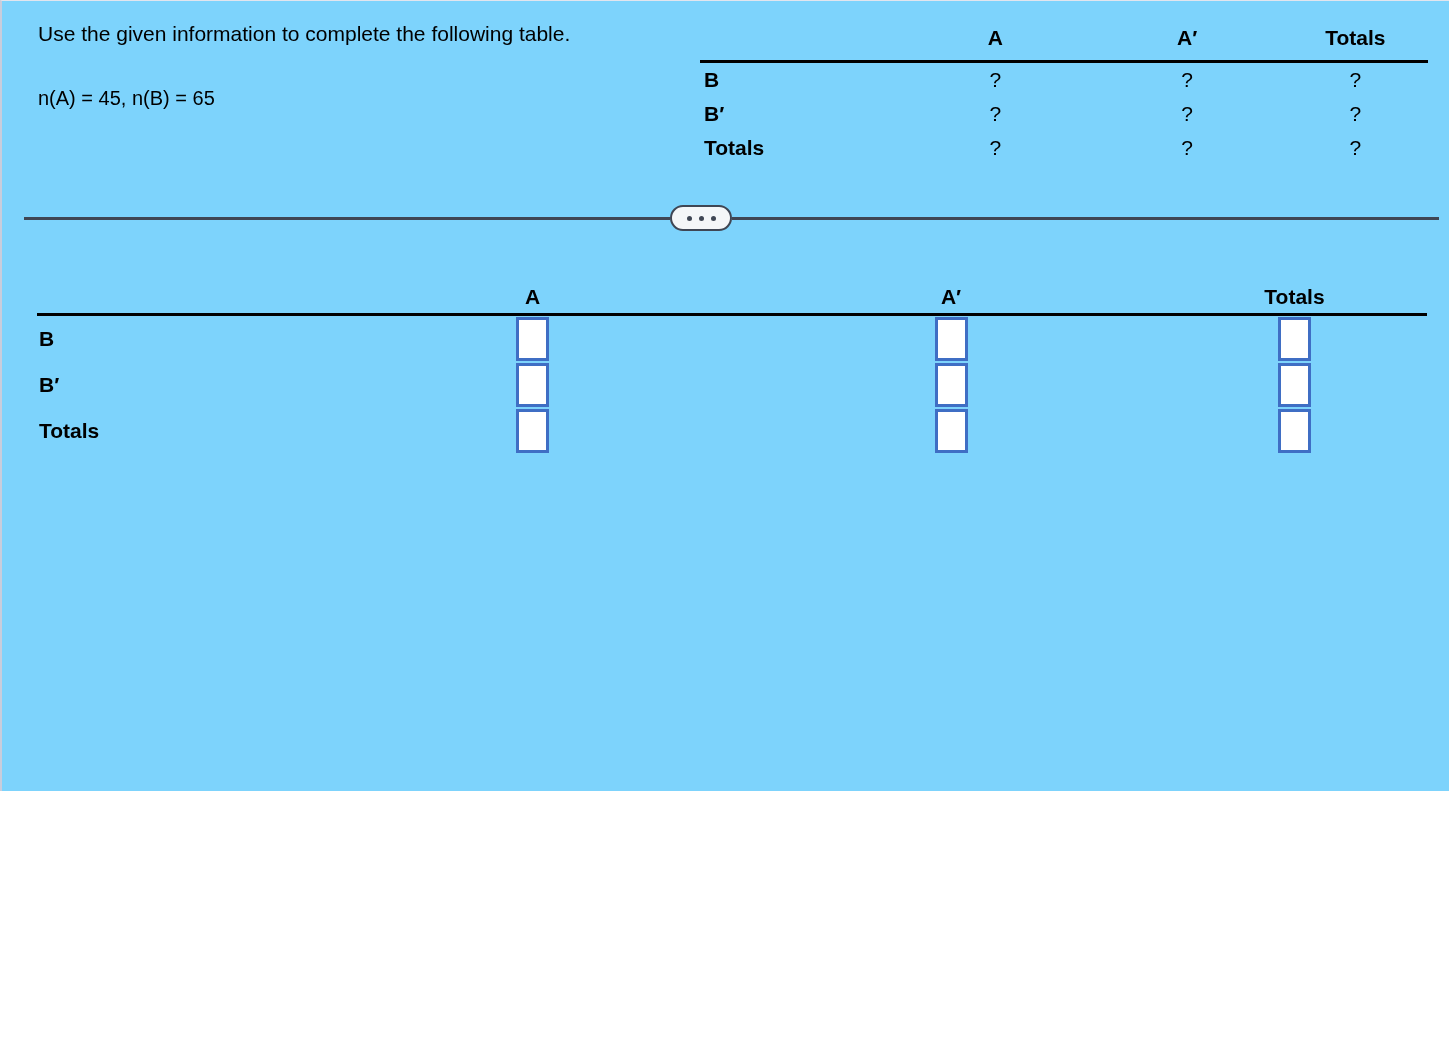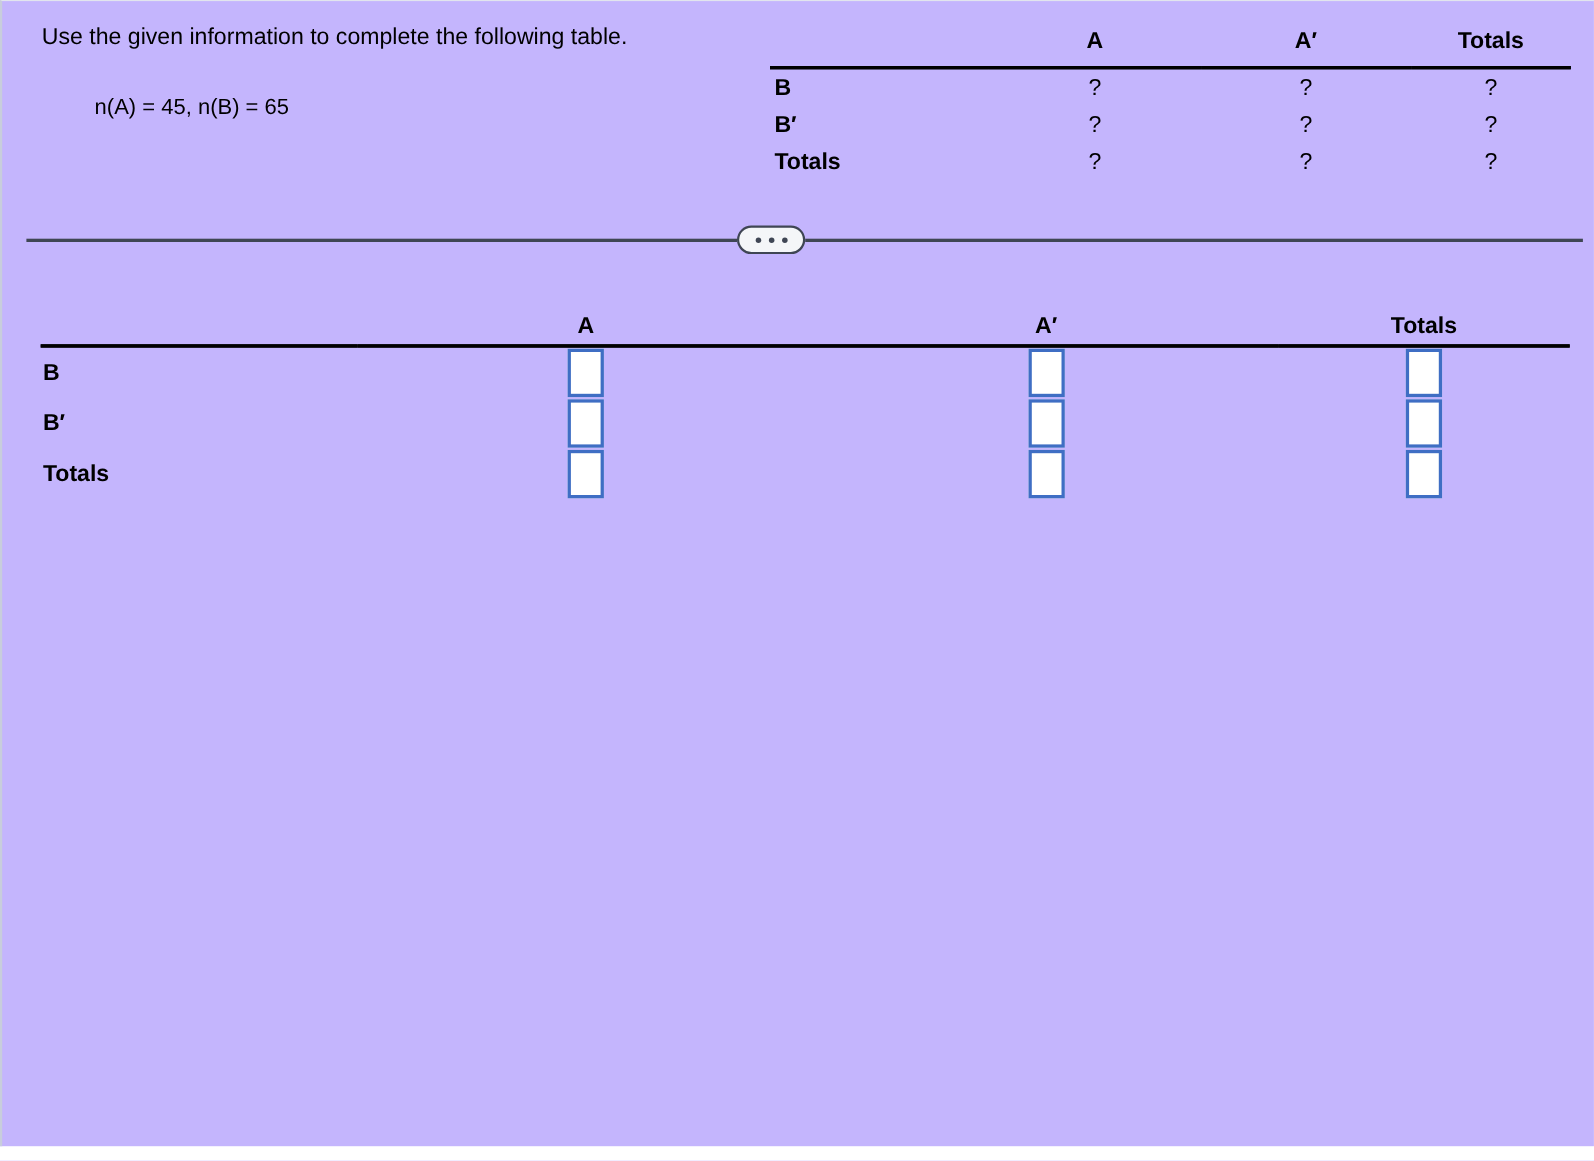--- a/index.html
+++ b/index.html
@@ -13,22 +13,22 @@
     height: 1055px;
     font-family: "Liberation Sans", sans-serif;
     color: #000000;
     position: relative;
     overflow: hidden;
   }
   #page {
     position: absolute;
     left: 0; top: 0;
     width: 1449px;
-    height: 1042px;
-    background: #c4b5fd;
+    height: 791px;
+    background: #7dd3fc;
     border-left: 2px solid #c8cddc;
     border-top: 1px solid #e2e5ee;
     box-sizing: border-box;
   }
 
   
   .prompt {
     position: absolute;
     left: 36px;
     top: 20px;
@@ -37,21 +37,21 @@
     white-space: nowrap;
   }
   .given {
     position: absolute;
     left: 36px;
     top: 82px;
     font-size: 20px;
     line-height: 1.5;
     white-space: nowrap;
   }
-  .given div { white-space: nowrap; margin-left: 48px; }
+  .given div { white-space: nowrap; }
 
   
   .qtable {
     position: absolute;
     left: 698px;
     top: 18px;
     width: 728px;
   }
   .qtable table {
     border-collapse: collapse;

